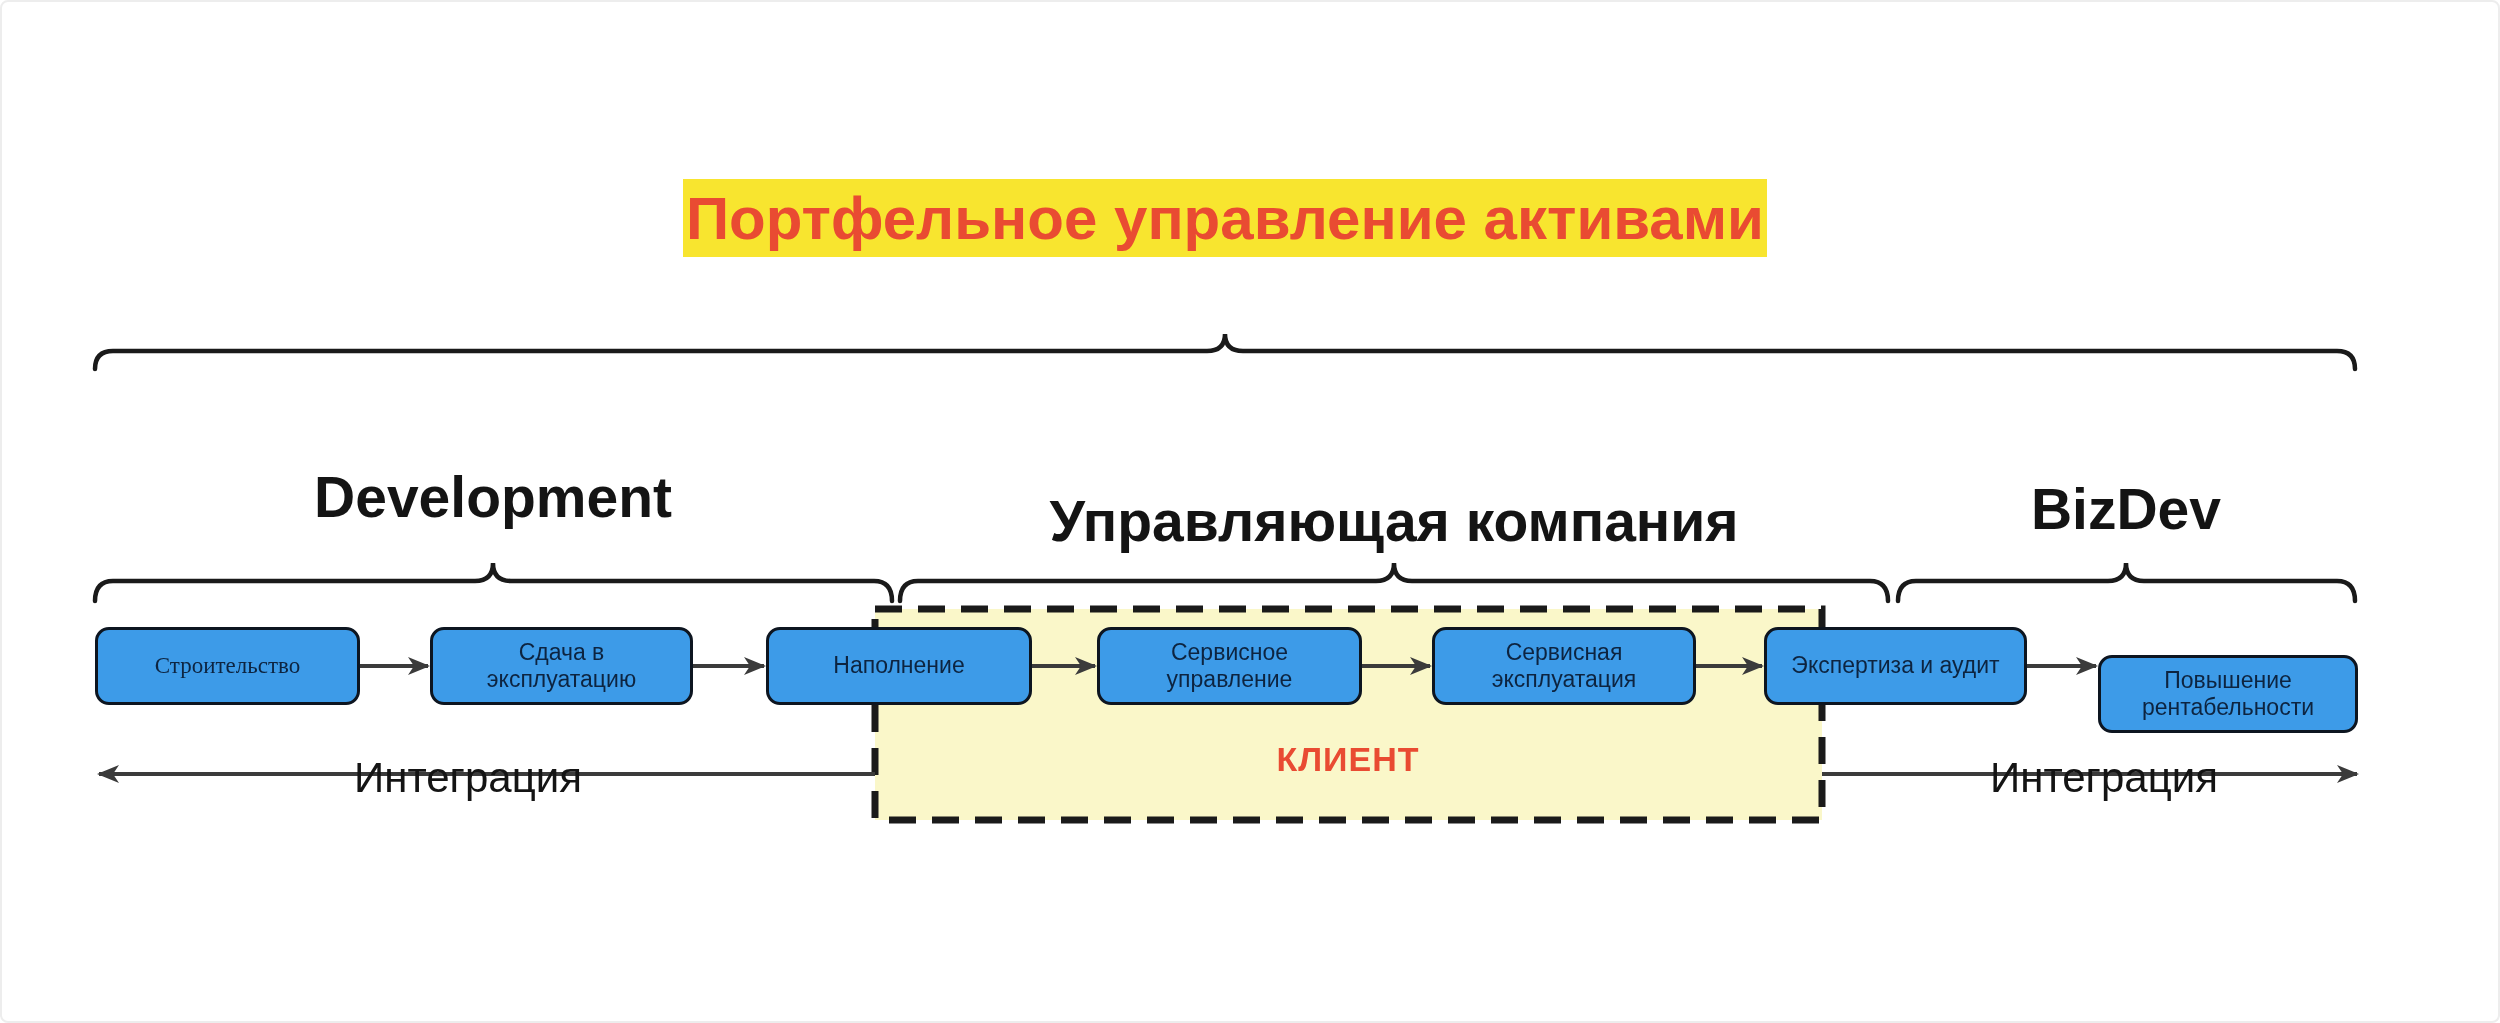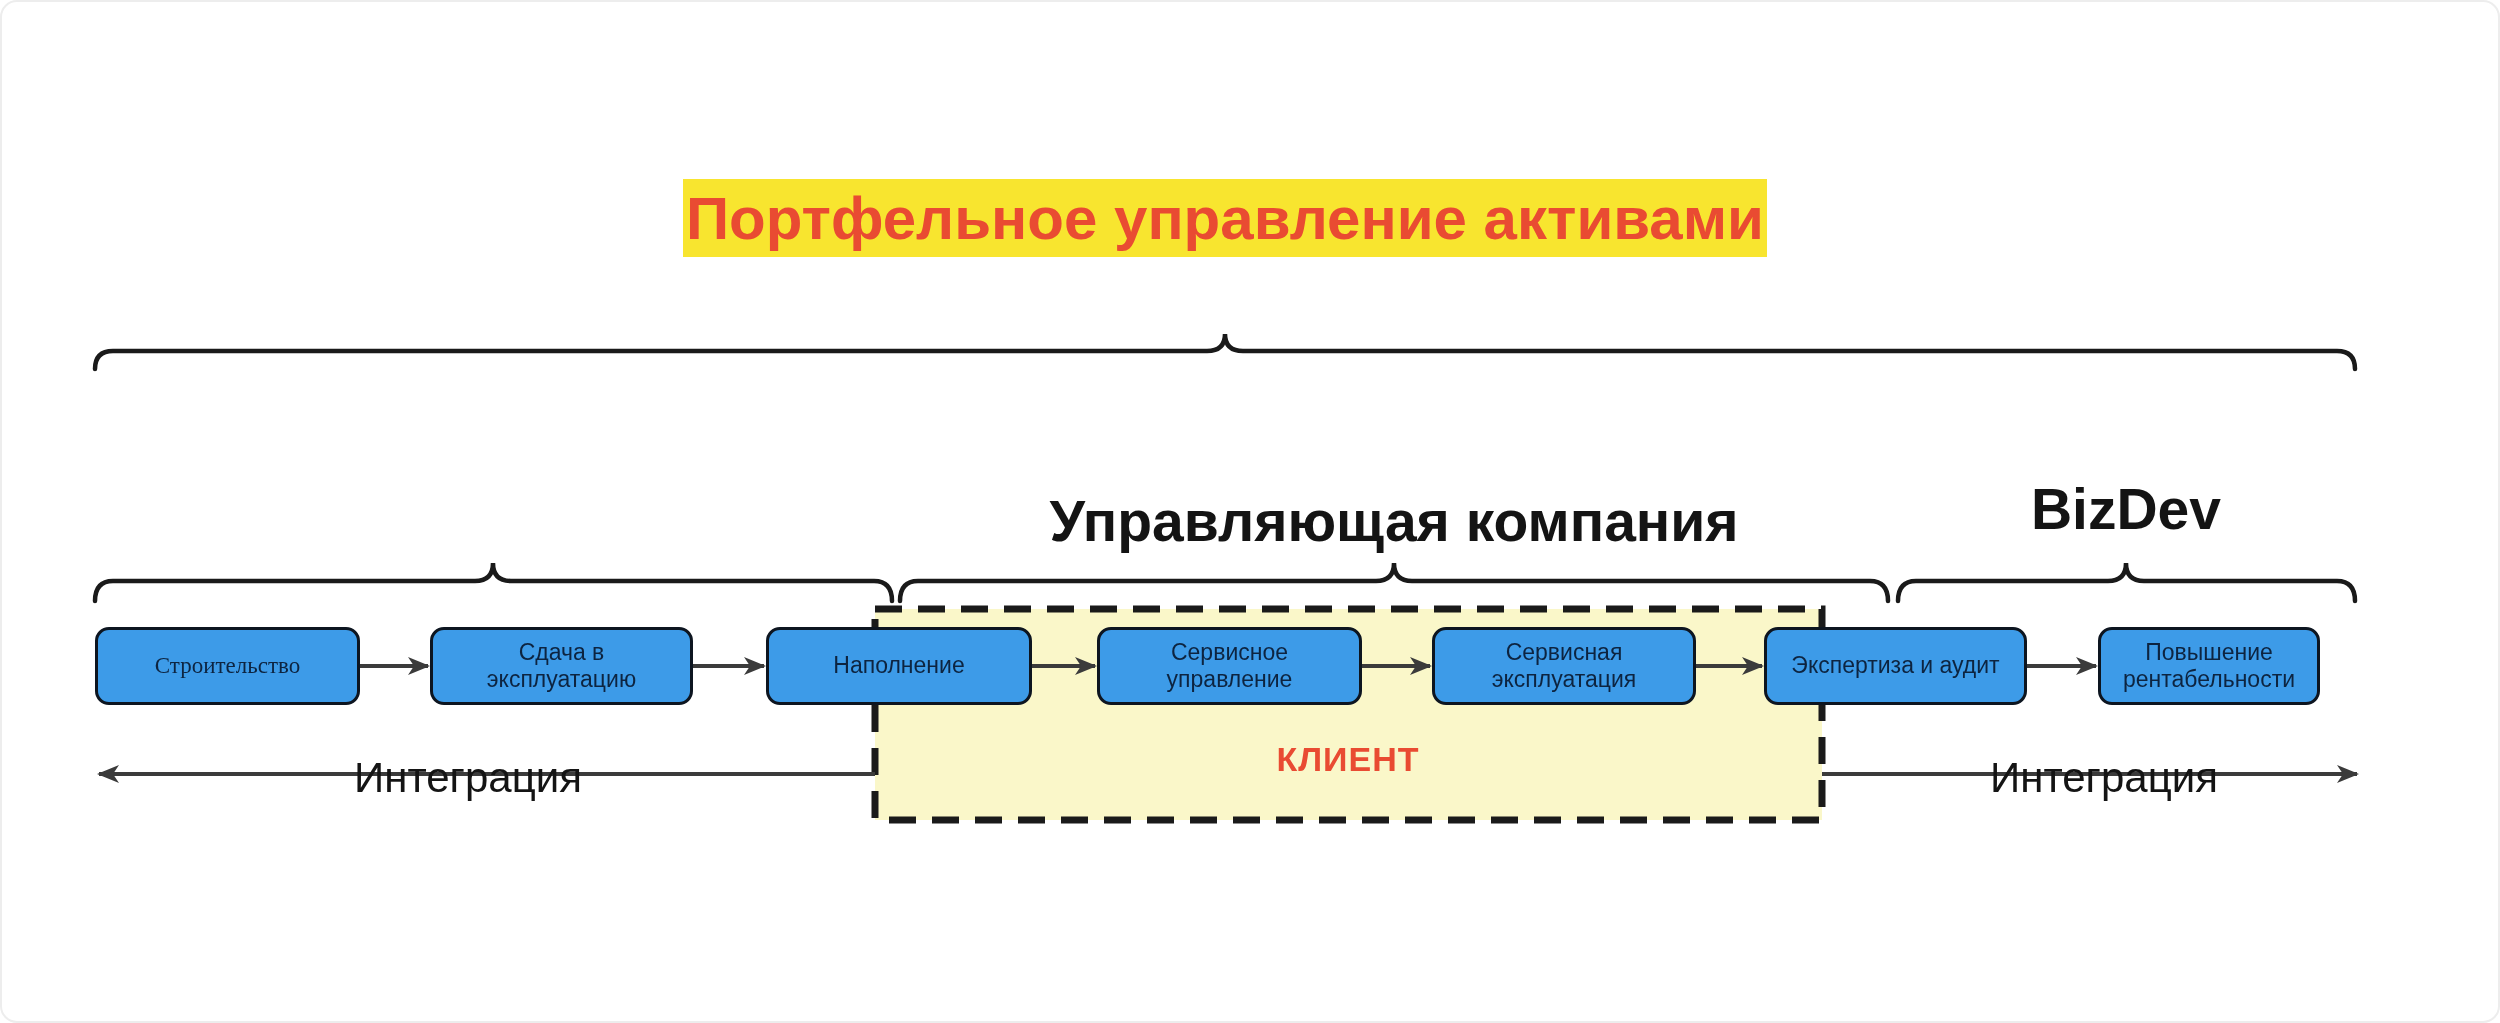--- a/index.html
+++ b/index.html
@@ -2,21 +2,21 @@
 <html style="--highlight-yellow: #F8E52F; --accent-red: #E94B32; --node-blue: #3D9BE8; --node-border: #0D1520; --node-text: #0D2440; --client-fill: #FAF7C9; --line-dark: #1A1A1A; --arrow-gray: #3B3B3B; --text-dark: #141414;"><head>
 <meta charset="utf-8">
 <style>
   html,body{margin:0;padding:0;background:#fff;}
   .canvas{
     position:relative;
     width:2500px;height:1023px;
     box-sizing:border-box;
     background:#ffffff;
     border:2px solid #ededed;
-    border-radius:17px;
+    border-radius:8px;
     overflow:hidden;
     font-family:"Liberation Sans","DejaVu Sans",sans-serif;
   }
   .layer{position:absolute;left:0;top:0;width:2500px;height:1023px;}
   svg.layer{pointer-events:none;}
 
   .title-highlight{
     position:absolute;
     left:681px;top:177px;width:1084px;height:78px;
     background:var(--highlight-yellow,#F8E52F);
@@ -58,21 +58,21 @@
     color:var(--node-text,#0D2440);
     white-space:pre-line;
     padding:0 8px;
   }
   .n0{left:93px;width:265px;font-family:Liberation Serif, serif;}
   .n1{left:428px;width:263px;}
   .n2{left:764px;width:266px;}
   .n3{left:1095px;width:265px;}
   .n4{left:1430px;width:264px;}
   .n5{left:1762px;width:263px;}
-  .n6{left:2096px;width:222px;}
+  .n6{left:2096px;width:260px;margin-top:28px;}
 
   .client-label{
     position:absolute;left:1346px;top:757px;
     transform:translate(-50%,-50%);
     font-size:34px;font-weight:700;letter-spacing:1px;
     color:var(--accent-red,#E94B32);
     white-space:nowrap;
   }
   .integration-label{
     position:absolute;top:776px;
@@ -112,20 +112,21 @@
     <line class="flow-line" x1="1360" y1="664" x2="1428" y2="664" marker-end="url(#ah)"></line>
     <line class="flow-line" x1="1694" y1="664" x2="1760" y2="664" marker-end="url(#ah)"></line>
     <line class="flow-line" x1="2025" y1="664" x2="2094" y2="664" marker-end="url(#ah)"></line>
 
     <line class="flow-line" x1="873" y1="772" x2="97" y2="772" marker-end="url(#ah)"></line>
     <line class="flow-line" x1="1820" y1="772" x2="2355" y2="772" marker-end="url(#ah)"></line>
   </svg>
 
   <div class="title-highlight">Портфельное управление активами</div>
 
+  <div class="section-header hdr-development">Development</div>
   <div class="section-header hdr-management">Управляющая компания</div>
   <div class="section-header hdr-bizdev">BizDev</div>
 
   <div class="node n0">Строительство</div>
   <div class="node n1">Сдача в
 эксплуатацию</div>
   <div class="node n2">Наполнение</div>
   <div class="node n3">Сервисное
 управление</div>
   <div class="node n4">Сервисная

